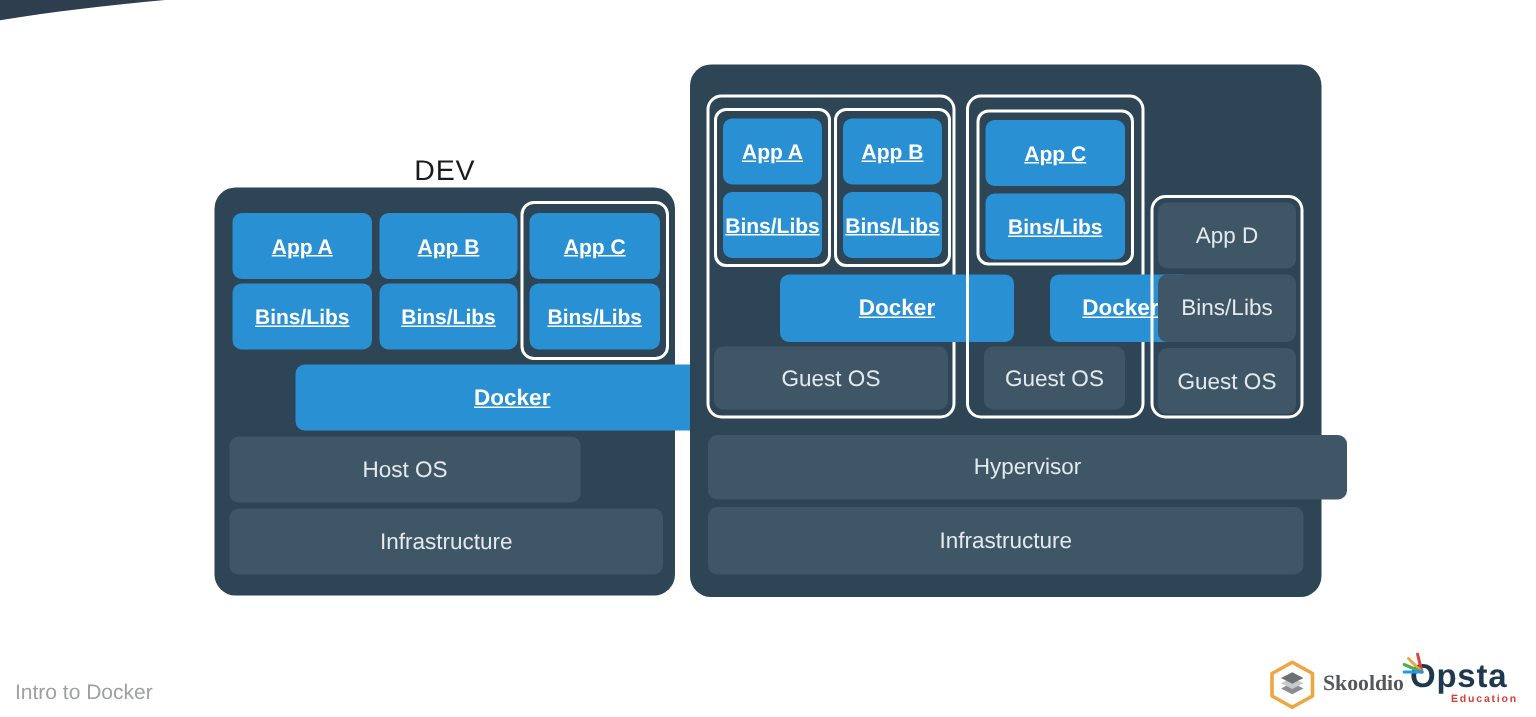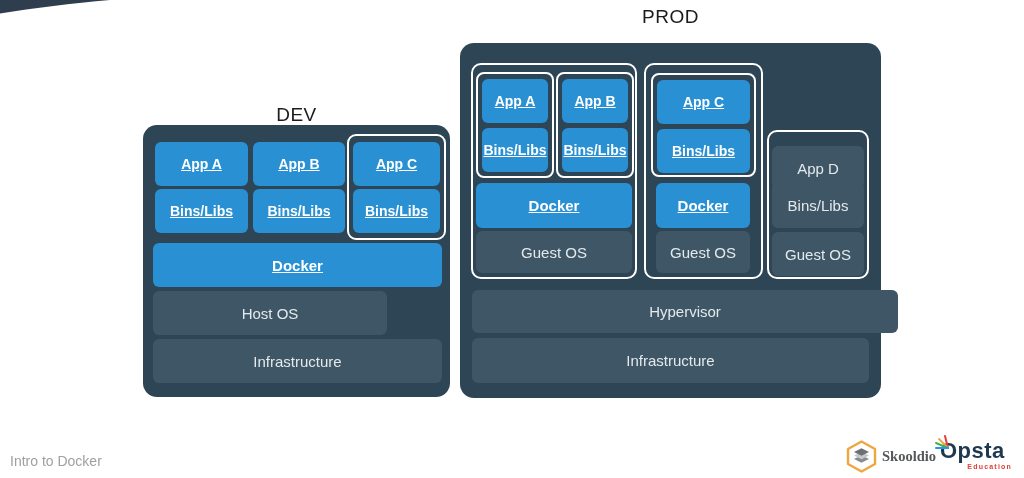--- a/index.html
+++ b/index.html
@@ -10,21 +10,21 @@
     --footer:#9EA0A2;
   }
   html,body{margin:0;padding:0;background:#fff;}
   .canvas{position:relative;width:1024px;height:478px;background:#fff;overflow:hidden;
           font-family:"Liberation Sans",sans-serif;}
   .abs{position:absolute;}
   .panel{position:absolute;background:var(--panel);border-radius:14px;}
   .box{display:flex;align-items:center;justify-content:center;box-sizing:border-box;
        border-radius:6px;white-space:nowrap;}
   .blue{background:var(--blue);color:#fff;font-weight:700;font-size:14px;text-decoration:underline;}
-  .docker{font-size:15px;}
+  .docker{font-size:15px;margin-left:44px;}
   .bar{background:var(--slate);color:#E4E9EC;font-weight:400;font-size:15px;}
   .outline{position:absolute;border:2px solid #fff;box-sizing:border-box;border-radius:10px;}
   .g-outline{border-radius:9px;}
   .sub{display:flex;flex-direction:column;gap:5px;padding:5px 4px;border-radius:8px;}
   .sub .box{width:100%;height:44px;flex:0 0 44px;}
   .title{position:absolute;text-align:center;font-size:19px;color:var(--title);
          letter-spacing:0.5px;font-weight:400;}
   .footer-caption{position:absolute;left:10px;top:453px;font-size:14px;color:var(--footer);}
   .skooldio{position:absolute;left:846px;top:440px;display:flex;align-items:center;gap:5px;font-family:Liberation Serif, serif;}
   .skooldio-label{font-size:14.5px;font-weight:700;color:#55585A;}
@@ -53,21 +53,20 @@
     <div class="box blue abs" style="left:110px;top:17px;width:92px;height:44px;">App B</div>
     <div class="box blue abs" style="left:210px;top:17px;width:87px;height:44px;">App C</div>
     <div class="box blue abs" style="left:12px;top:64px;width:93px;height:44px;">Bins/Libs</div>
     <div class="box blue abs" style="left:110px;top:64px;width:92px;height:44px;">Bins/Libs</div>
     <div class="box blue abs" style="left:210px;top:64px;width:87px;height:44px;">Bins/Libs</div>
     <div class="box blue docker abs" style="left:10px;top:118px;width:289px;height:44px;">Docker</div>
     <div class="box bar abs" style="left:10px;top:166px;width:234px;height:44px;">Host OS</div>
     <div class="box bar abs" style="left:10px;top:214px;width:289px;height:44px;">Infrastructure</div>
   </div>
 
-  <div class="title" style="left:460px;top:6px;width:421px;">PROD</div>
 
   <div class="panel" style="left:460px;top:43px;width:421px;height:355px;">
 
     <div class="outline" style="left:11px;top:20px;width:166px;height:216px;">
       <div class="outline sub" style="left:3px;top:7px;width:78px;height:106px;">
         <div class="box blue">App A</div>
         <div class="box blue">Bins/Libs</div>
       </div>
       <div class="outline sub" style="left:83px;top:7px;width:78px;height:106px;">
         <div class="box blue">App B</div>
@@ -80,21 +79,21 @@
     <div class="outline" style="left:184px;top:20px;width:119px;height:216px;">
       <div class="outline sub" style="left:5px;top:8px;width:105px;height:104px;">
         <div class="box blue">App C</div>
         <div class="box blue">Bins/Libs</div>
       </div>
       <div class="box blue docker abs" style="left:10px;top:118px;width:94px;height:45px;">Docker</div>
       <div class="box bar abs" style="left:10px;top:166px;width:94px;height:42px;">Guest OS</div>
     </div>
 
     <div class="outline" style="left:307px;top:87px;width:102px;height:149px;">
-      <div class="box bar abs" style="left:3px;top:14px;width:92px;height:44px;">App D</div>
+      <div class="box bar abs" style="left:3px;top:3px;width:92px;height:44px;">App D</div>
       <div class="box bar abs" style="left:3px;top:51px;width:92px;height:45px;">Bins/Libs</div>
       <div class="box bar abs" style="left:3px;top:100px;width:92px;height:44px;">Guest OS</div>
     </div>
 
     <div class="box bar abs" style="left:12px;top:247px;width:426px;height:43px;">Hypervisor</div>
     <div class="box bar abs" style="left:12px;top:295px;width:397px;height:45px;">Infrastructure</div>
   </div>
 
   <div class="footer-caption">Intro to Docker</div>
 

